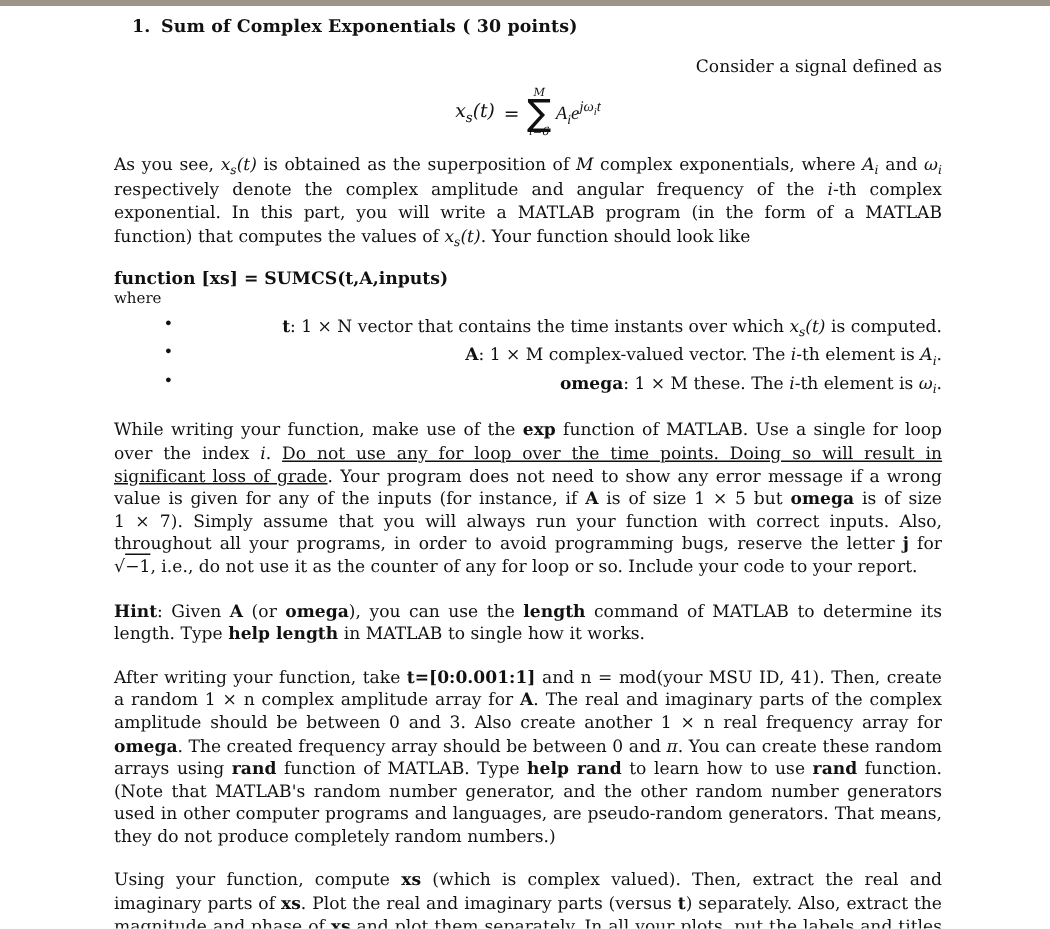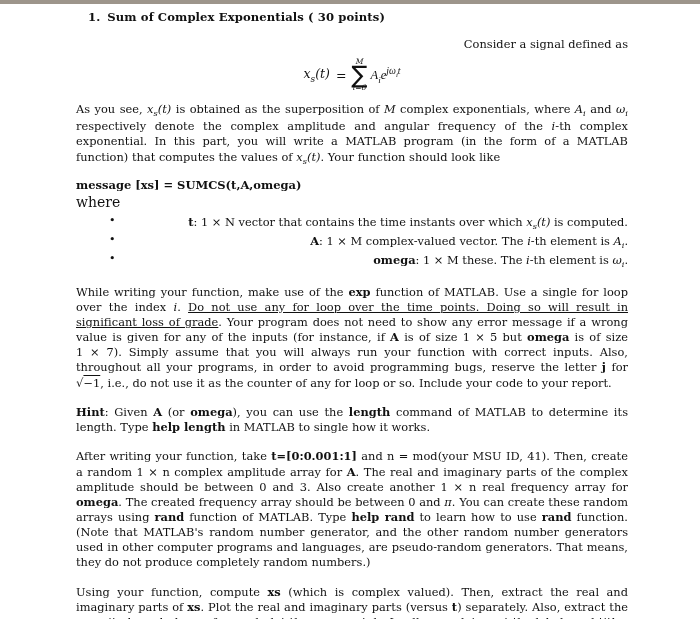--- a/index.html
+++ b/index.html
@@ -74,21 +74,21 @@
   sub.it { font-style: italic; font-size: 0.72em; }
   sup.it { font-style: italic; font-size: 0.78em; }
 
   
   .func-sig {
     font-weight: bold;
     font-size: 11.5px;
     line-height: 1.3;
   }
   .where {
-    font-size: 14px;
+    font-size: 10px;
     line-height: 1.3;
   }
 
   ul.bullets {
     margin: 3px 0 0 0;
     padding: 0 0 0 33px;
     list-style: none;
     text-align: right;
   }
   ul.bullets li {
@@ -140,21 +140,21 @@
       <span class="eq-rhs"><span>A</span><sub class="it">i</sub><span>e</span><sup class="it"><span>jω</span><sub class="it" style="font-size:0.72em;">i</sub><span>t</span></sup></span>
     </div>
   </div>
 
   <div class="sp-5"></div>
 
   <p class="body"><span>As you see, </span><span class="it nowrap"><span>x</span><sub class="it">s</sub><span>(t)</span></span><span> is obtained as the superposition of </span><span class="it">M</span><span> complex exponentials, where </span><span class="it nowrap"><span>A</span><sub class="it">i</sub></span><span> and </span><span class="it nowrap"><span>ω</span><sub class="it">i</sub></span><span> respectively denote the complex amplitude and angular frequency of the </span><span class="it">i</span><span>-th complex exponential. In this part, you will write a MATLAB program (in the form of a MATLAB function) that computes the values of </span><span class="it nowrap"><span>x</span><sub class="it">s</sub><span>(t)</span></span><span>. Your function should look like</span></p>
 
   <div class="sp-11"></div>
 
-  <div class="func-sig">message [xs] = SUMCS(t,A,omega)</div>
+  <div class="func-sig">function [xs] = SUMCS(t,A,inputs)</div>
   <div class="where">where</div>
 
   <ul class="bullets">
     <li><b>t</b><span>: </span><span class="nowrap"><span style="font-style:normal;">1 × N</span></span><span> vector that contains the time instants over which </span><span class="it nowrap"><span>x</span><sub class="it">s</sub><span>(t)</span></span><span> is computed.</span></li>
 
     <li><b>A</b><span>: </span><span class="nowrap">1 × M</span><span> complex-valued vector. The </span><span class="it">i</span><span>-th element is </span><span class="it nowrap"><span>A</span><sub class="it">i</sub></span><span>.</span></li>
 
     <li><b>omega</b><span>: </span><span class="nowrap">1 × M</span><span> these. The </span><span class="it">i</span><span>-th element is </span><span class="it nowrap"><span>ω</span><sub class="it">i</sub></span><span>.</span></li>
   </ul>
 

